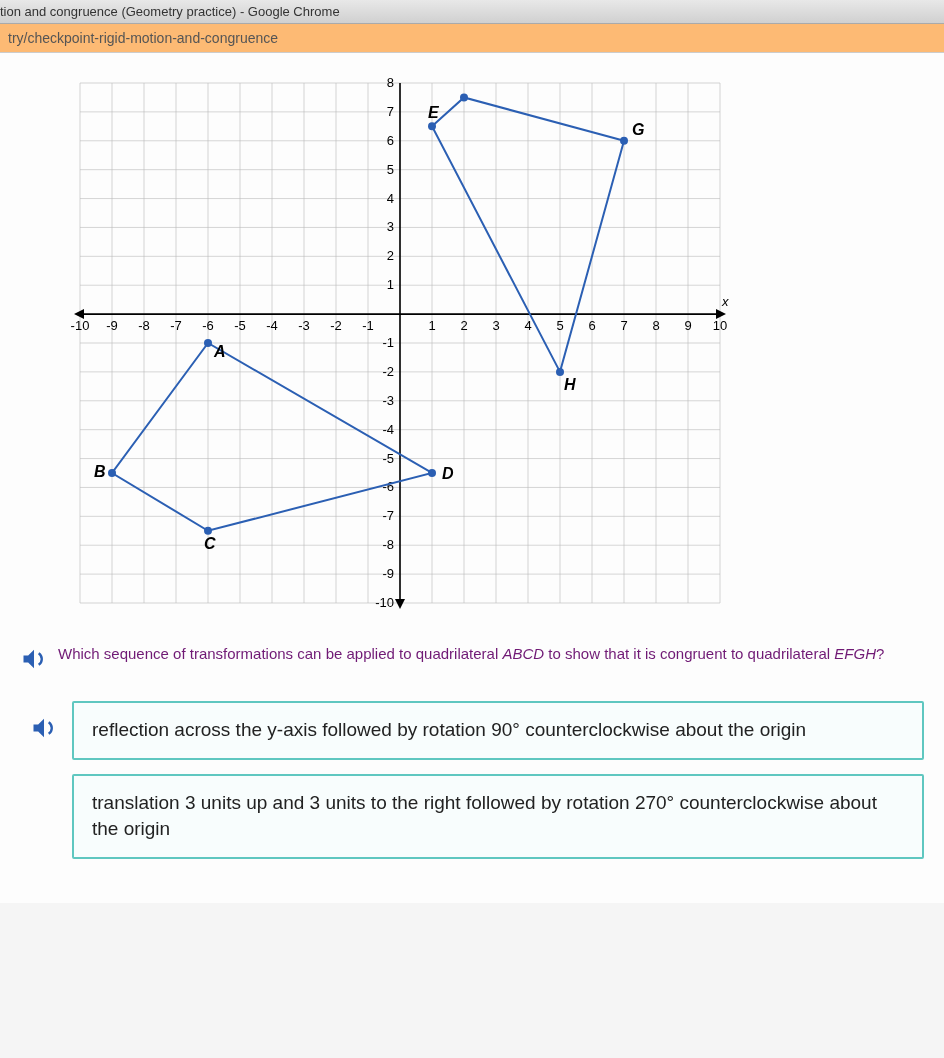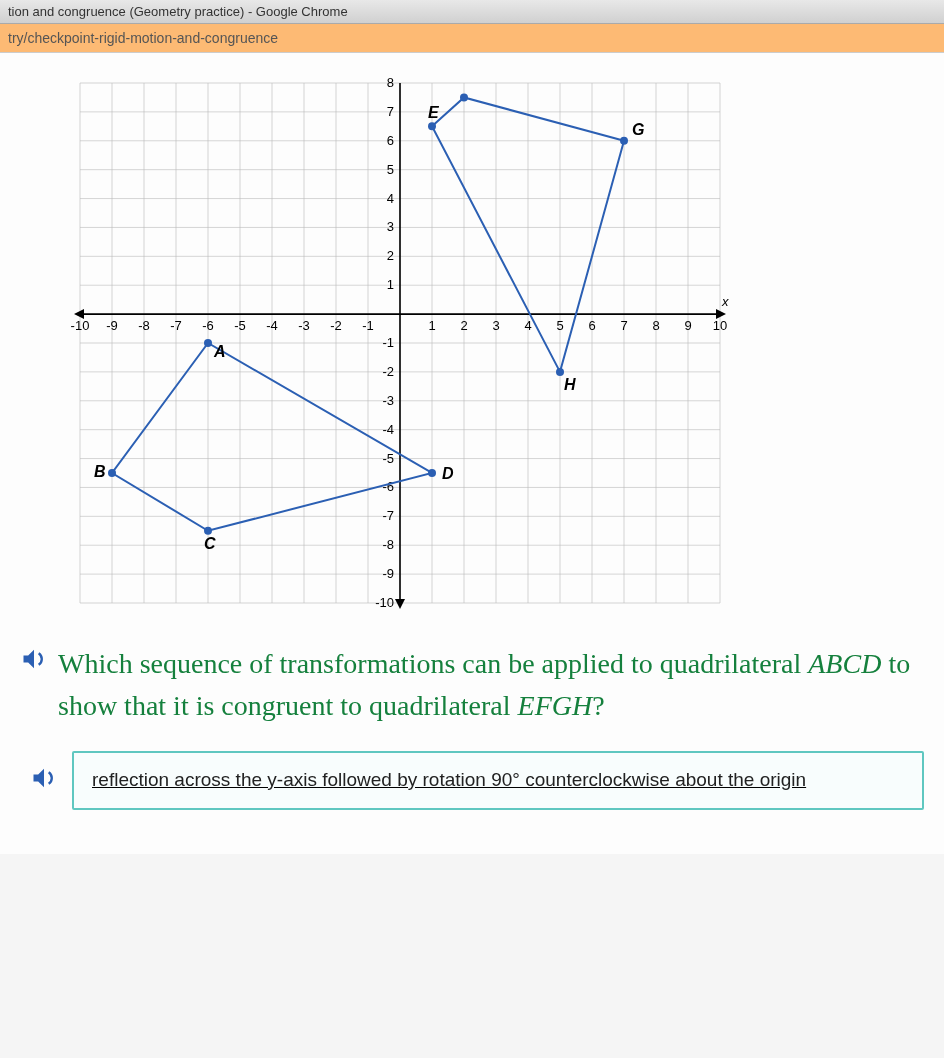--- a/index.html
+++ b/index.html
@@ -4,21 +4,21 @@
   <style>
     * { box-sizing: border-box; margin: 0; padding: 0; }
     body {
       font-family: Arial, sans-serif;
       background: #f5f5f5;
       width: 944px;
     }
     .titlebar {
       background: linear-gradient(#e8e8e8, #d0d0d0);
       border-bottom: 1px solid #aaa;
-      padding: 4px 8px;
+      padding: 4px 0;
       font-size: 13px;
       color: #333;
     }
     .urlbar {
       background: #fdba74;
       border-bottom: 1px solid #ccc;
       padding: 6px 8px;
       font-size: 14px;
       color: #555;
     }
@@ -37,28 +37,26 @@
       align-items: flex-start;
       gap: 10px;
       margin-bottom: 24px;
     }
     .speaker-icon {
       width: 28px;
       flex-shrink: 0;
       margin-top: 2px;
     }
     .question-text {
-      font-size: 28px;
+      font-size: 15px;
       line-height: 1.5;
-      color: #15803d;
-      font-family: Liberation Serif, serif;
+      color: #701a75;
     }
     .answers {
       margin-left: 10px;
-      text-decoration: underline;
     }
     .answer-row {
       display: flex;
       align-items: center;
       gap: 14px;
       margin-bottom: 14px;
     }
     .answer-speaker {
       width: 28px;
       flex-shrink: 0;
@@ -214,15 +212,21 @@
       <span class="answer-speaker">
         <svg viewBox="0 0 24 24" width="28" height="28">
             <path fill="#2b5fb3" d="M3 9v6h4l5 5V4L7 9H3z"></path>
             <path fill="none" stroke="#2b5fb3" stroke-width="2" d="M16 7a6 6 0 010 10"></path>
           </svg>
       </span>
       <div class="answer-box">
         <span>reflection across the y-axis followed by rotation 90° counterclockwise about the origin</span>
       </div>
     </div>
+    <div class="answer-row">
+      <span class="answer-speaker"></span>
+      <div class="answer-box">
+        <span>translation 3 units up and 3 units to the right followed by rotation 270° counterclockwise about the origin</span>
+      </div>
+    </div>
   </div>
 
 </div>
 
 </body></html>

